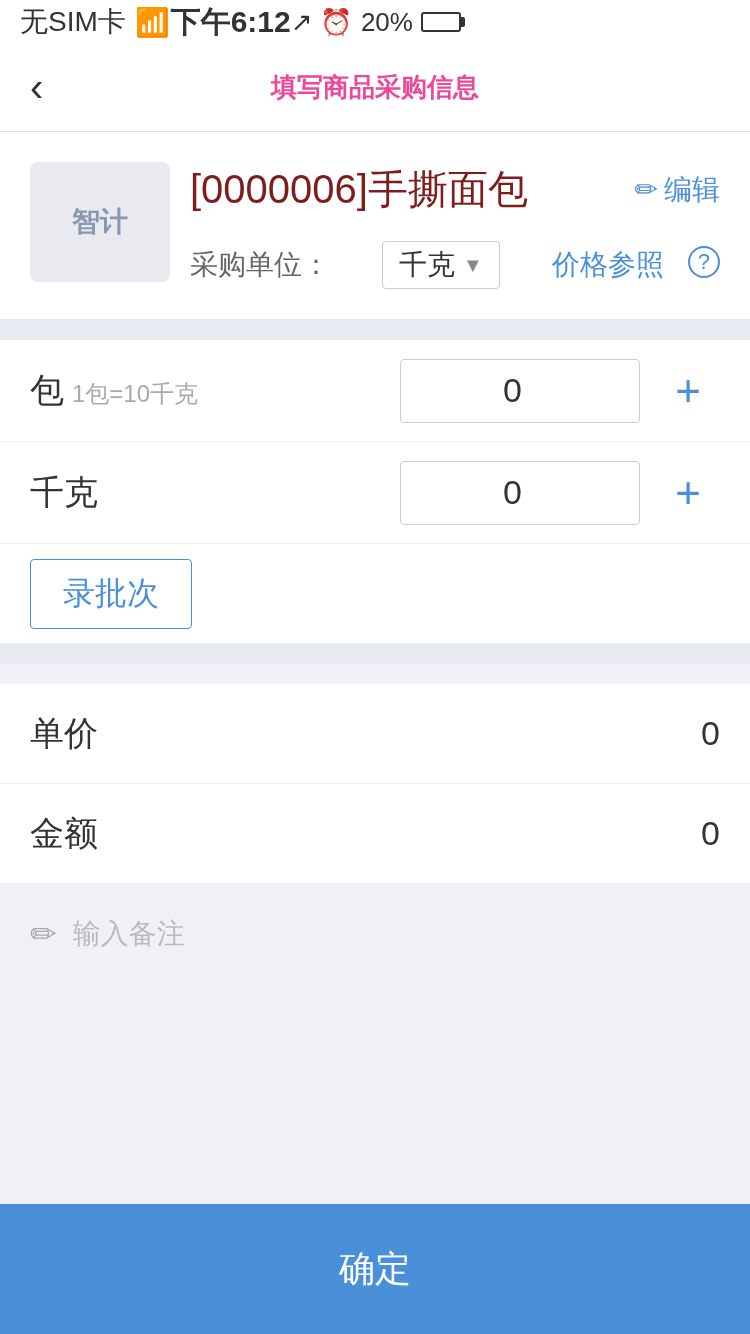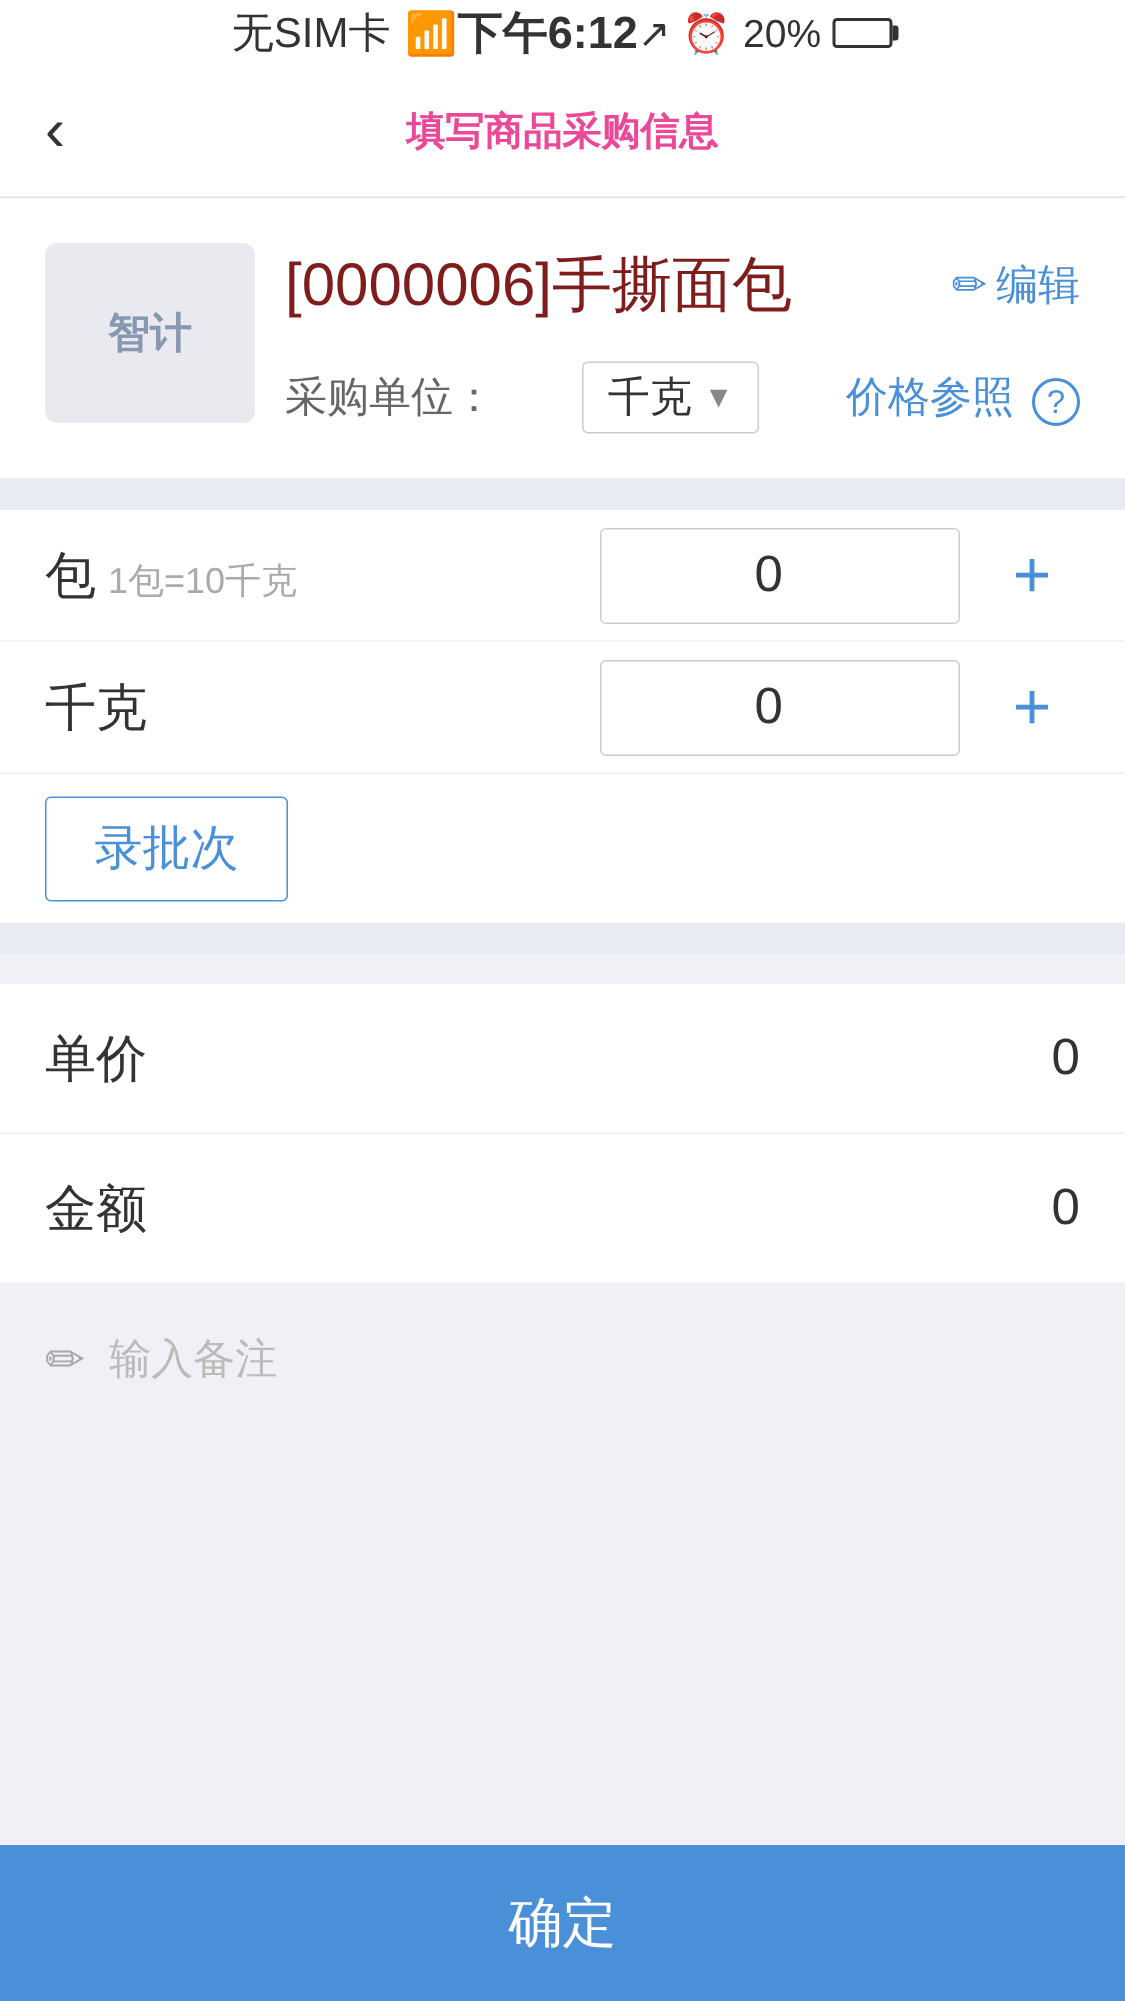--- a/index.html
+++ b/index.html
@@ -13,21 +13,21 @@
       color: #333;
     }
 
     
     .status-bar {
       width: 750px;
       height: 44px;
       background: #fff;
       display: flex;
       align-items: center;
-      justify-content: center;
+      justify-content: flex-start;
       padding: 0 20px;
       font-size: 28px;
       font-weight: 500;
     }
     .status-left {
       display: flex;
       align-items: center;
       gap: 10px;
       font-size: 28px;
     }
@@ -163,40 +163,40 @@
       gap: 8px;
     }
     .unit-select-arrow {
       font-size: 20px;
       color: #888;
     }
     .price-ref {
       color: #4a90d9;
       font-size: 28px;
       display: flex;
-      align-items: flex-end;
-      gap: 12px;
+      align-items: flex-start;
+      gap: 24px;
       cursor: pointer;
     }
 
     
     .divider-section {
       height: 20px;
       background: #e8ebf2;
     }
 
     
     .input-section {
       background: #fff;
     }
     .input-row {
       display: flex;
       align-items: center;
       padding: 0 30px;
-      height: 88px;
+      height: 102px;
       border-bottom: 1px solid #eee;
     }
     .input-label {
       min-width: 160px;
       font-size: 34px;
       color: #333;
     }
     .input-sublabel {
       font-size: 24px;
       color: #aaa;
@@ -299,21 +299,21 @@
       flex: 1;
       min-height: 200px;
     }
 
     
     .bottom-btn {
       position: fixed;
       bottom: 0;
       left: 0;
       width: 750px;
-      height: 104px;
+      height: 130px;
       background: #4a90d9;
       display: flex;
       align-items: center;
       justify-content: center;
       cursor: pointer;
     }
     .bottom-btn-text {
       font-size: 36px;
       color: #fff;
       font-weight: 500;

